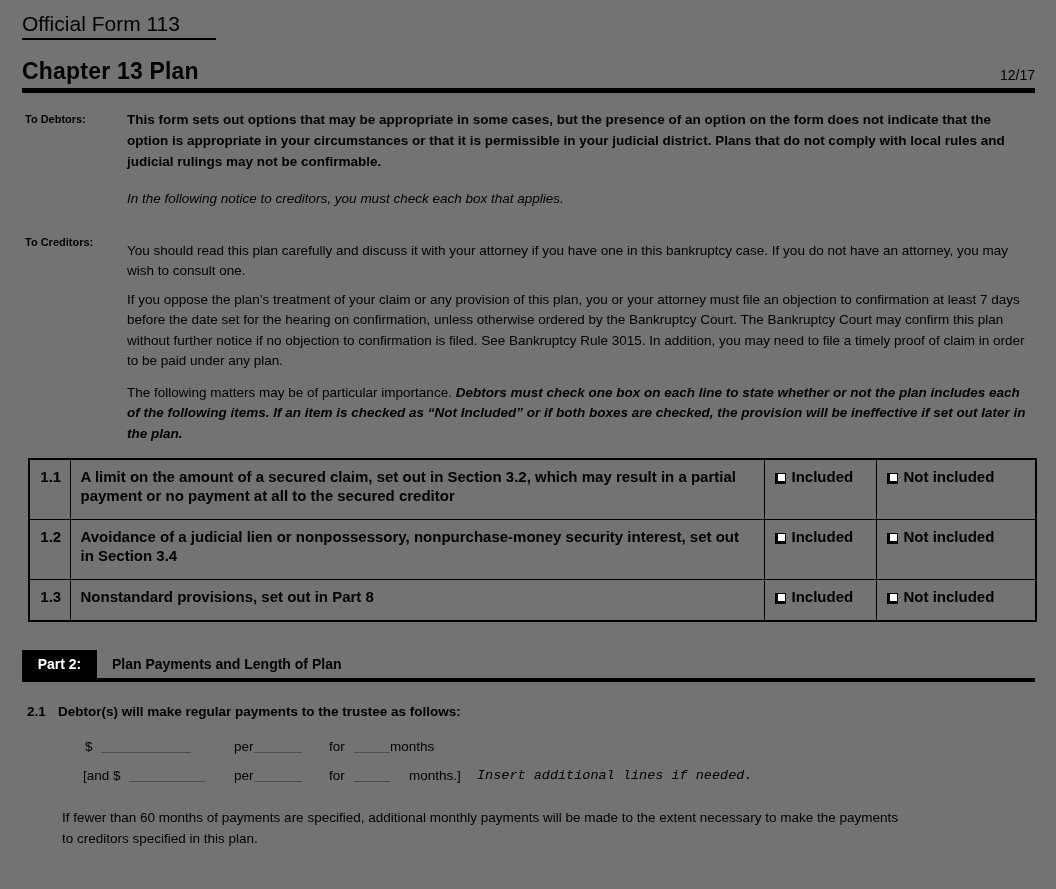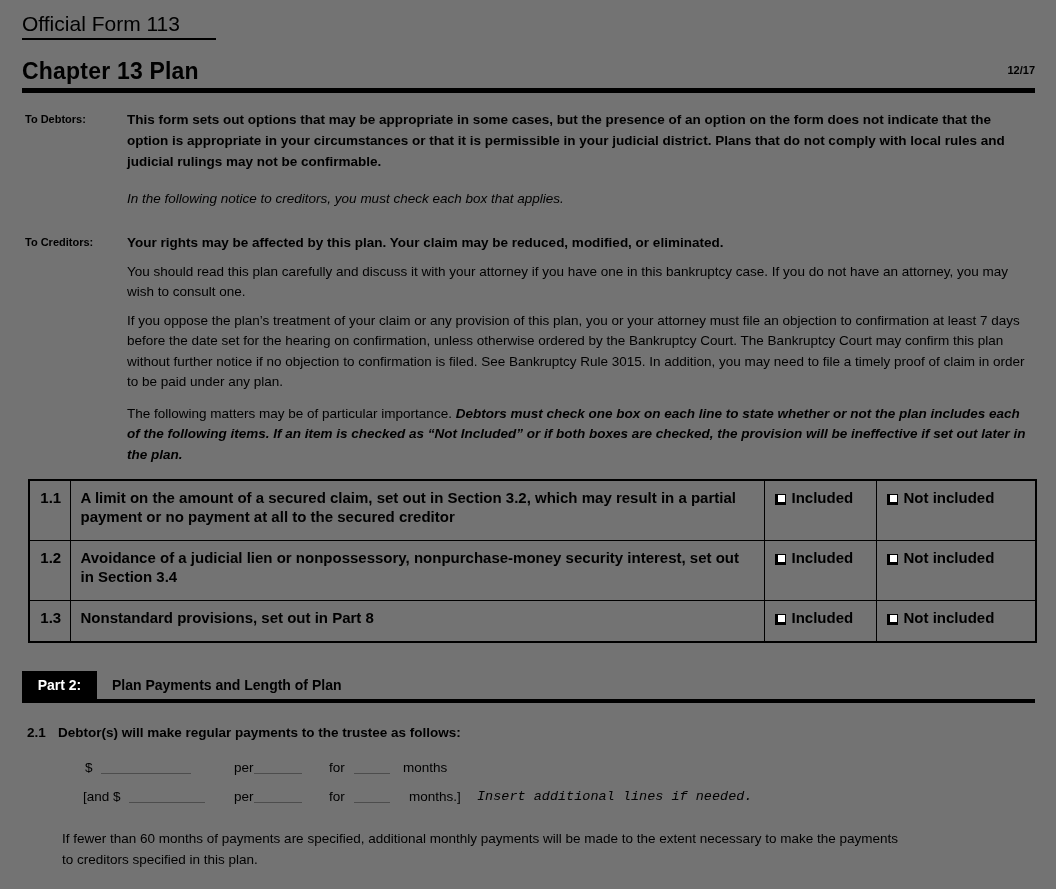--- a/index.html
+++ b/index.html
@@ -11,21 +11,21 @@
   }
   .content { padding:12px 21px 0 22px; }
 
   
   .form-label {
     display:inline-block; font-size:21px; font-weight:400; line-height:24px;
     border-bottom:2px solid #000; padding:0 36px 2px 0;
   }
   .title-row { display:flex; justify-content:space-between; align-items:flex-end; margin-top:18px; }
   .form-title { font-size:23px; font-weight:bold; line-height:26px; letter-spacing:.2px; }
-  .revision { font-size:11px; font-weight:bold; margin-bottom:8px; }
+  .revision { font-size:14px; font-weight:normal; margin-bottom:1px; }
   .thick-rule { margin-top:4px; border-bottom:5px solid #000; }
 
   
   .part-header { margin-top:22px; border-bottom:4px solid #000; display:flex; align-items:stretch; }
   .part-badge {
     background:#000; color:#fff; font-weight:bold; font-size:14px;
     width:75px; text-align:center; padding:6px 0 5px 0; line-height:17px;
   }
   .part-title { font-weight:bold; font-size:14px; padding:6px 0 5px 15px; line-height:17px; }
   .part2 { margin-top:28px; }
@@ -92,21 +92,20 @@
       <div class="notice-label">To Debtors:</div>
       <div class="notice-body">
         <p class="p-bold">This form sets out options that may be appropriate in some cases, but the presence of an option on the form does not indicate that the option is appropriate in your circumstances or that it is permissible in your judicial district.  Plans that do not comply with local rules and judicial rulings may not be confirmable.</p>
         <p class="p-italic">In the following notice to creditors, you must check each box that applies.</p>
       </div>
     </div>
 
     <div class="notice-row creditors">
       <div class="notice-label">To Creditors:</div>
       <div class="notice-body">
-        <p class="p-bold">Your rights may be affected by this plan. Your claim may be reduced, modified, or eliminated.</p>
         <p class="mt9">You should read this plan carefully and discuss it with your attorney if you have one in this bankruptcy case. If you do not have an attorney, you may wish to consult one.</p>
         <p class="mt8">If you oppose the plan’s treatment of your claim or any provision of this plan, you or your attorney must file an objection to confirmation at least 7 days before the date set for the hearing on confirmation, unless otherwise ordered by the Bankruptcy Court. The Bankruptcy Court may confirm this plan without further notice if no objection to confirmation is filed. See Bankruptcy Rule 3015. In addition, you may need to file a timely proof of claim in order to be paid under any plan.</p>
         <p class="mt11"><span>The following matters may be of particular importance. </span><span class="bold-italic">Debtors must check one box on each line to state whether or not the plan includes each of the following items.  If an item is checked as “Not Included” or if both boxes are checked, the provision will be ineffective if set out later in the plan.</span></p>
       </div>
     </div>
 
     <table class="options">
       <tbody>
           <tr>
         <td class="col-num">1.1</td>
@@ -135,21 +134,21 @@
     </div>
 
     <div class="sec21">
       <span class="num">2.1</span><span>Debtor(s) will make regular payments to the trustee as follows:</span>
     </div>
 
     <div class="pay-line">
       <span class="pl" style="left:63px;"><span>$</span><span class="blank b90"></span></span>
       <span class="pl" style="left:212px;"><span>per</span><span class="blank b48"></span></span>
       <span class="pl" style="left:307px;"><span>for</span><span class="blank b36"></span></span>
-      <span class="pl" style="left:381px;">months</span>
+      <span class="pl" style="left:368px;">months</span>
     </div>
 
     <div class="pay-line second">
       <span class="pl" style="left:61px;"><span>[and $</span><span class="blank b76"></span></span>
       <span class="pl" style="left:212px;"><span>per</span><span class="blank b48"></span></span>
       <span class="pl" style="left:307px;"><span>for</span><span class="blank b36"></span></span>
       <span class="pl" style="left:387px;">months.]</span>
       <span class="pl note-italic" style="left:455px;">Insert additional lines if needed.</span>
     </div>
 

